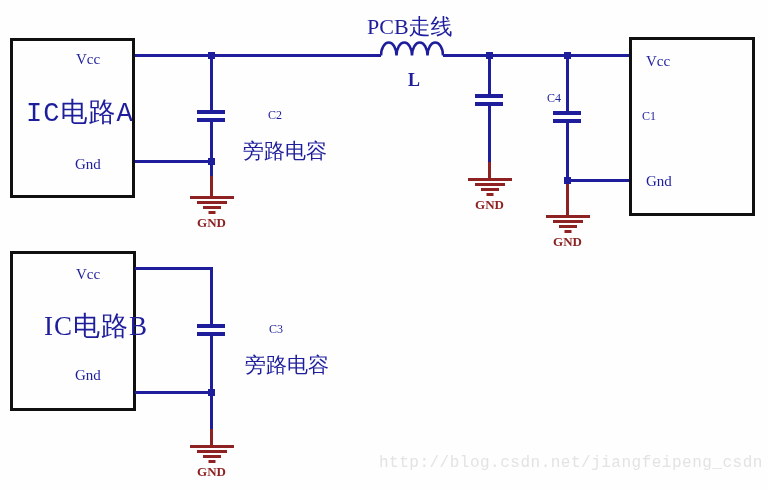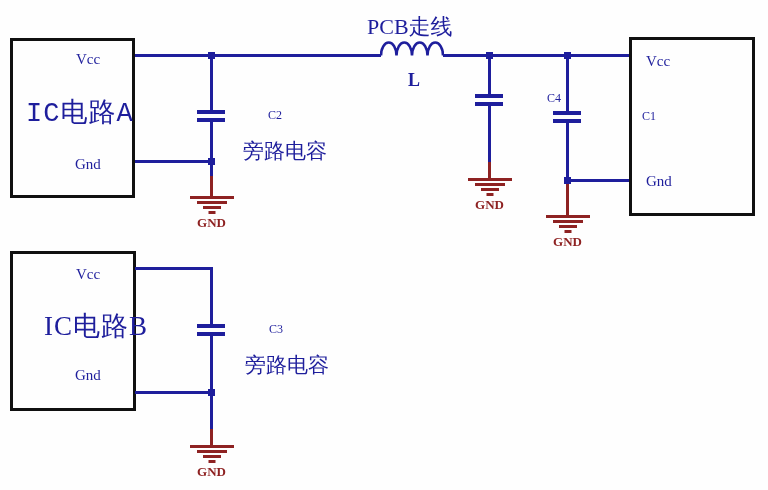--- a/index.html
+++ b/index.html
@@ -135,14 +135,15 @@
 
   <span class="ann" style="left:367px;top:12px;font-size:22px;text-align:right;">PCB走线</span>
   <span class="ann" style="left:408px;top:70px;font-size:18px;font-weight:bold;">L</span>
   <span class="ann" style="left:243px;top:137px;font-size:21px;">旁路电容</span>
   <span class="ann" style="left:245px;top:351px;font-size:21px;">旁路电容</span>
   <span class="ann cap-name" style="left:224px;top:108px;">C2</span>
   <span class="ann cap-name" style="left:503px;top:91px;">C4</span>
   <span class="ann cap-name" style="left:582px;top:109px;margin-left:16px;">C1</span>
   <span class="ann cap-name" style="left:225px;top:322px;">C3</span>
 
+  <span class="watermark" style="left:379px;top:454px;">http://blog.csdn.net/jiangfeipeng_csdn</span>
 
 </div>
 
 </body></html>

